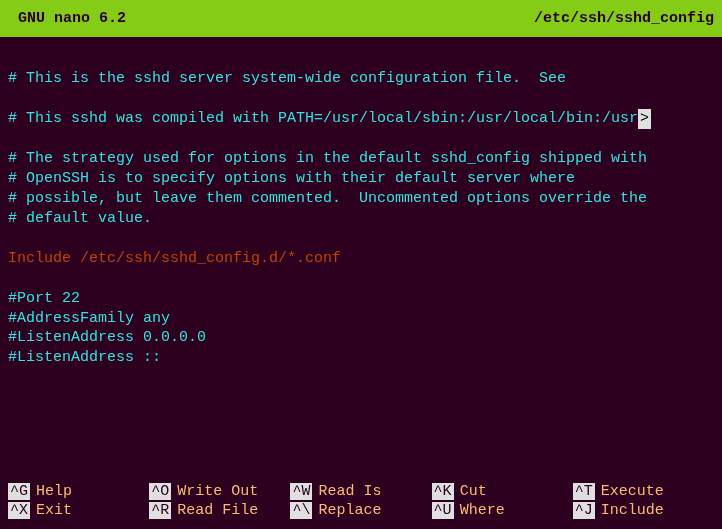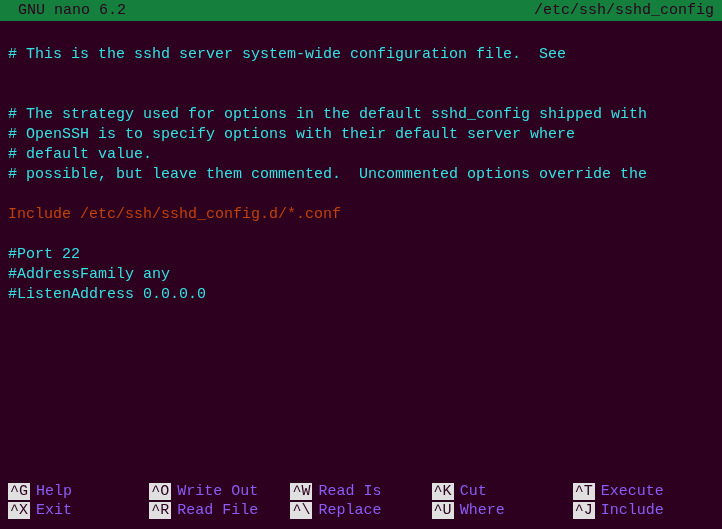--- a/index.html
+++ b/index.html
@@ -10,36 +10,36 @@
     body {
       background: #2c001e;
       font-family: 'Courier New', monospace;
       font-size: 15px;
       width: 722px;
       height: 529px;
       overflow: hidden;
       color: #fff;
     }
     .header {
-      background: #15803d;
+      background: #84cc16;
       color: #2c001e;
       display: flex;
-      padding: 2px 8px;
-      font-weight: normal;
+      padding: 10px 8px;
+      font-weight: bold;
     }
     .header-left {
       flex: 0 0 auto;
       padding-left: 10px;
     }
     .header-center {
       flex: 1;
       text-align: right;
     }
     .content {
-      padding: 4px 8px;
+      padding: 12px 8px;
       line-height: 1.33;
     }
     .comment {
       color: #34e2e2;
     }
     .text-line {
       color: #c2410c;
     }
     .blank-line {
       height: 20px;
@@ -67,49 +67,51 @@
       align-items: center;
     }
     .key-hint {
       background: #e0e0e0;
       color: #2c001e;
       padding: 0 2px;
       margin-right: 6px;
       font-weight: normal;
     }
     .key-label {
-      color: #8b5cf6;
+      color: #fdba74;
     }
     .line-wrap {
       white-space: pre;
     }
   </style>
 </head>
 <body>
 
 <div class="header">
   <span class="header-left">GNU nano 6.2</span>
   <span class="header-center">/etc/ssh/sshd_config</span>
 </div>
 
 <div class="content">
   <div class="blank-line"></div>
   <div class="comment line-wrap"># This is the sshd server system-wide configuration file.  See</div>
   <div class="blank-line"></div>
+  <div class="line-wrap"><span class="comment"># This sshd was compiled with PATH=/usr/local/sbin:/usr/local/bin:/usr</span><span class="overflow-char">&gt;</span></div>
   <div class="blank-line"></div>
   <div class="comment line-wrap"># The strategy used for options in the default sshd_config shipped with</div>
   <div class="comment line-wrap"># OpenSSH is to specify options with their default server where</div>
+  <div class="comment line-wrap"># possible, but leave them commented.  Uncommented options override the</div>
   <div class="comment line-wrap"># default value.</div>
-  <div class="comment line-wrap"># possible, but leave them commented.  Uncommented options override the</div>
   <div class="blank-line"></div>
   <div class="text-line line-wrap">Include /etc/ssh/sshd_config.d/*.conf</div>
   <div class="blank-line"></div>
   <div class="comment line-wrap">#Port 22</div>
   <div class="comment line-wrap">#AddressFamily any</div>
   <div class="comment line-wrap">#ListenAddress 0.0.0.0</div>
+  <div class="comment line-wrap">#ListenAddress ::</div>
   <div class="blank-line"></div>
 </div>
 
 <div class="footer">
   <div class="footer-row">
     <div class="footer-item">
       <span class="key-hint">^G</span>
       <span class="key-label">Help</span>
     </div>
     <div class="footer-item">

